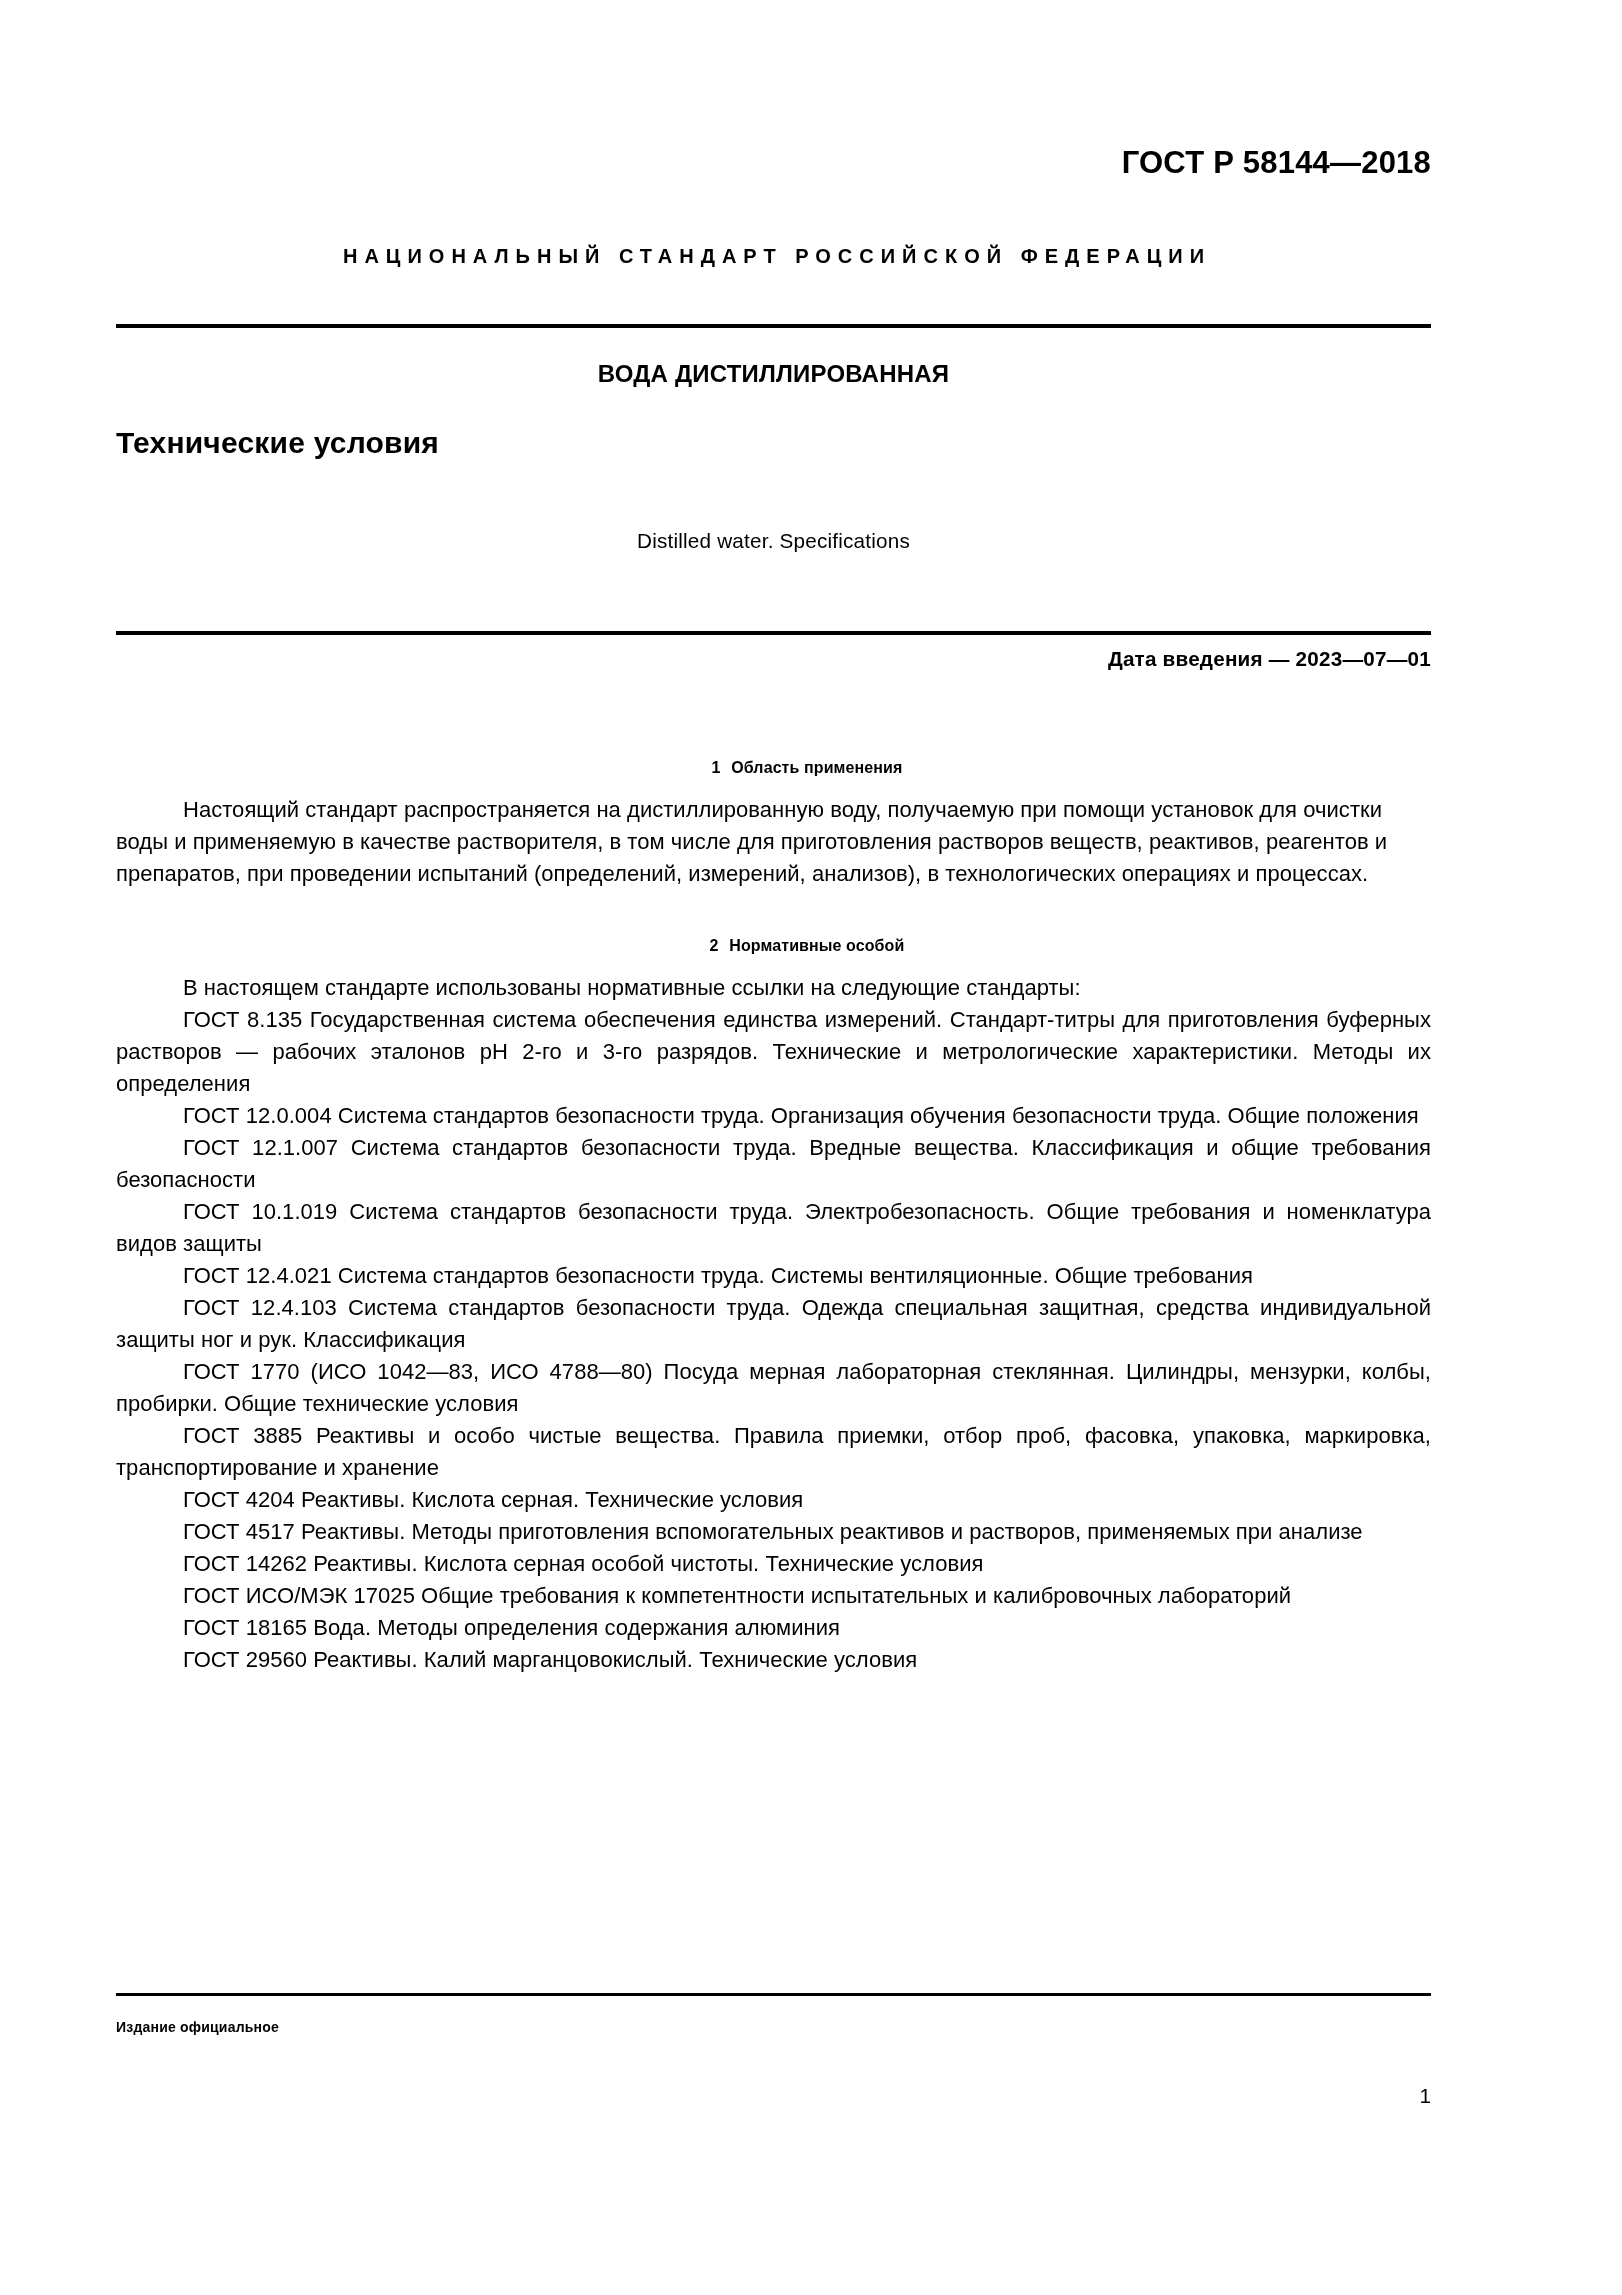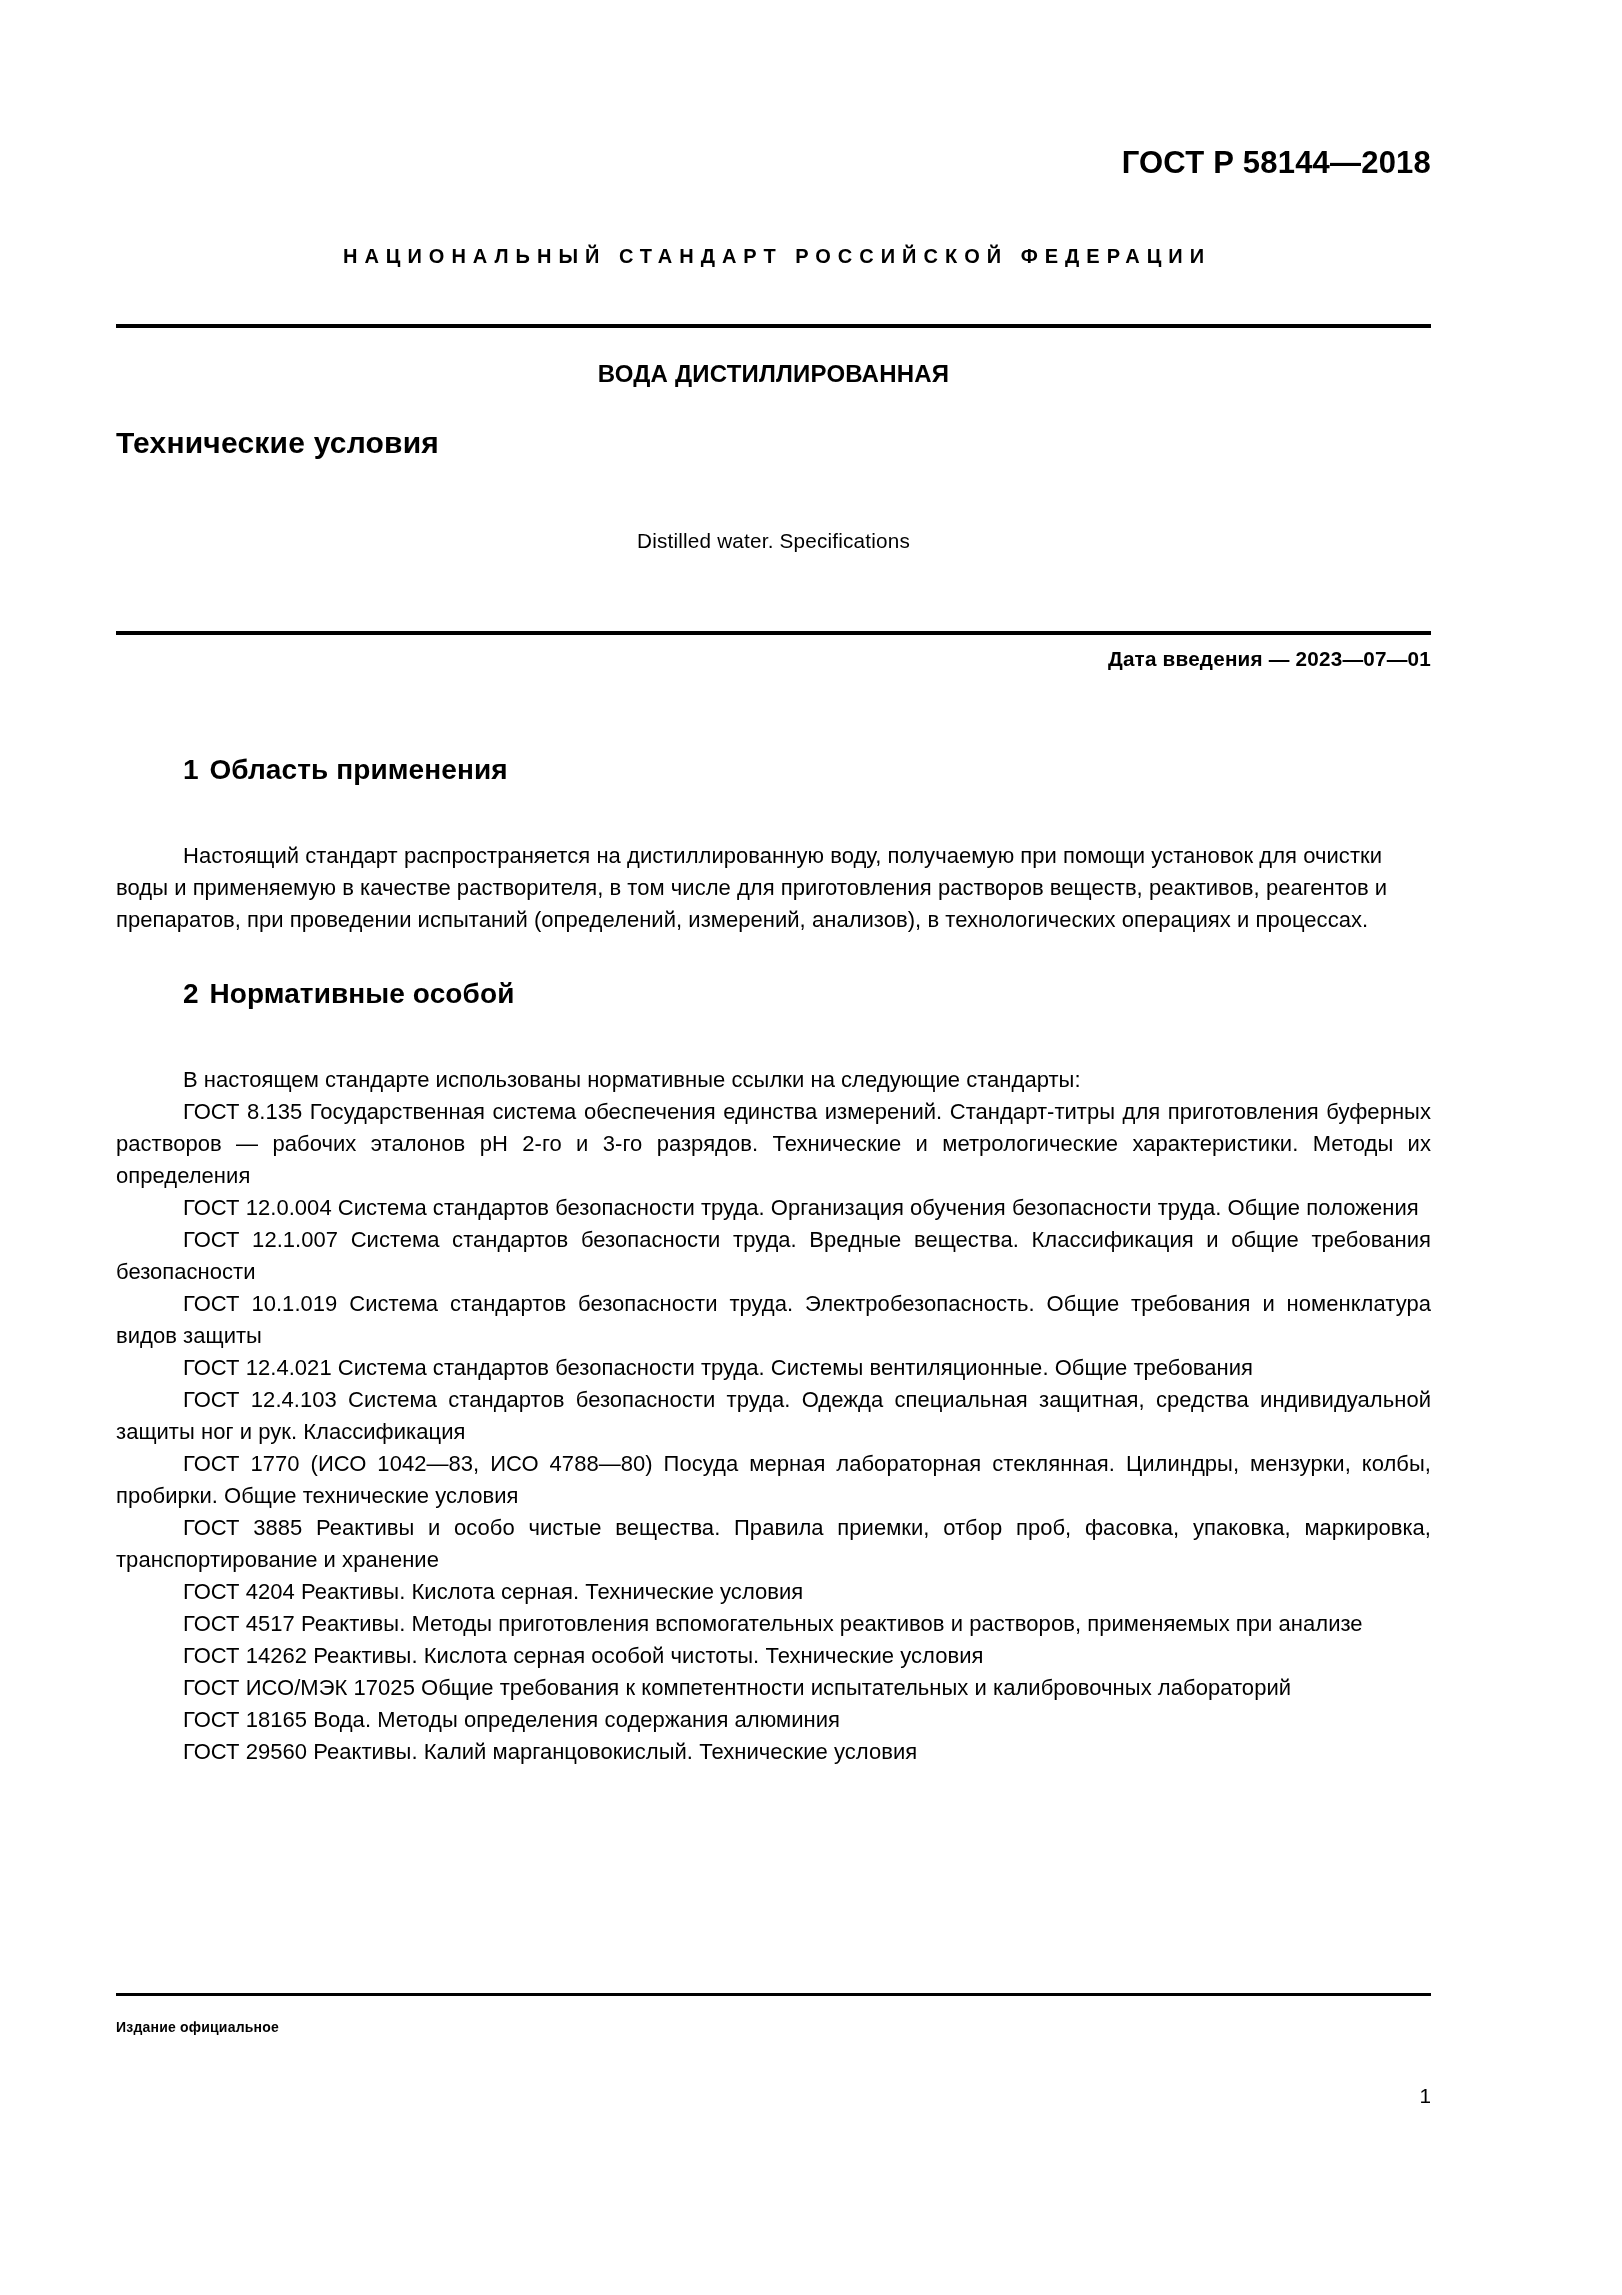--- a/index.html
+++ b/index.html
@@ -113,42 +113,42 @@
   }
 
   
   .body-area {
     position: absolute;
     left: 0;
     top: 744px;
     width: 1315px;
   }
   .section-heading {
-    font-size: 28px;
-    font-weight: bold;
-    margin: 8px 0 0 67px;
+    font-size: 16px;
+    font-weight: bold;
+    margin: 14px 0 0 67px;
     line-height: 1.25;
     letter-spacing: 0.1px;
+    text-align: center;
   }
   .heading-num {
     margin-right: 10.7px;
   }
   .para {
     font-size: 22px;
     font-weight: normal;
     line-height: 32px;
     margin: 0;
     text-align: justify;
     text-justify: inter-word;
     letter-spacing: 0.04px;
     hyphens: none;
   }
   .para.indent {
     text-indent: 67px;
-    margin-top: 37px;
   }
   .gap-after-h1 { height: 16px; }
   .gap-before-h2 { height: 32px; }
   .gap-after-h2 { height: 16px; }
 
   .ref-list {
     margin: 0;
     padding: 0;
     list-style: none;
   }

